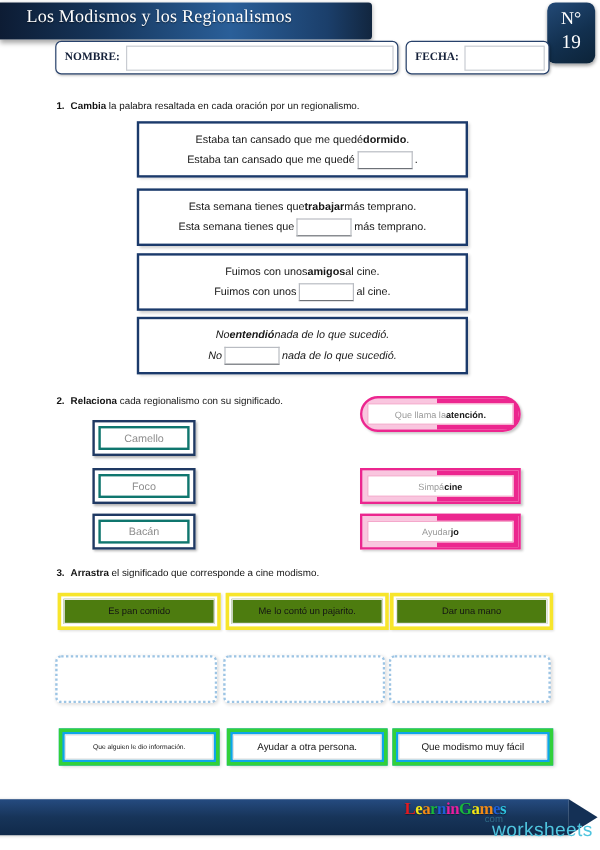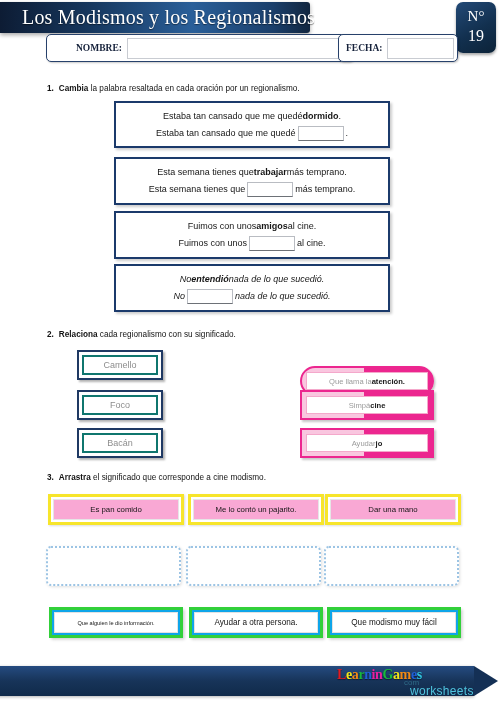--- a/index.html
+++ b/index.html
@@ -23,21 +23,21 @@
     width: 310px; height: 31px;
     background: linear-gradient(90deg, #0d1c34 0%, #16365c 28%, #2a5f99 62%, #1b3f6b 88%, #12263f 100%);
     border-radius: 0 3px 3px 0;
     box-shadow: 0 2px 4px rgba(0,0,0,0.35);
   }
   .header-title {
     position: absolute;
     left: 22px; top: 6px;
     width: 280px;
     font-family: "Liberation Serif", serif;
-    font-size: 20px;
+    font-size: 15px;
     color: #ffffff;
     letter-spacing: 0.2px;
     white-space: nowrap;
     text-shadow: 0 1px 1px rgba(0,0,0,0.5);
   }
 
   .badge {
     position: absolute;
     right: 4px; top: 2px;
     width: 40px; height: 51px;
@@ -54,21 +54,21 @@
   .field-row { position: absolute; left: 46px; top: 34px; }
   .field-box {
     position: absolute;
     border: 1.3px solid #27416b;
     border-radius: 5px;
     background: #ffffff;
     box-shadow: 1px 1px 2px rgba(0,0,0,0.22);
     display: flex;
     align-items: center;
   }
-  .field-nombre { left: 0; top: 0; width: 284px; height: 26px; padding-left: 22px; }
+  .field-nombre { left: 0; top: 0; width: 284px; height: 26px; }
   .field-fecha  { left: 292px; top: 0; width: 118px; height: 26px; }
   .field-label {
     font-family: "Liberation Serif", serif;
     font-weight: bold;
     font-size: 9.5px;
     color: #15213a;
     padding-left: 7px;
     white-space: nowrap;
   }
   .field-input {
@@ -161,21 +161,21 @@
     position: absolute;
     height: 25px;
     border: 3px solid #f7e52b;
     background: #ffffff;
     box-shadow: 1px 1px 2px rgba(0,0,0,0.14);
     display: flex; align-items: center; justify-content: center;
   }
   .yellow-card .inner {
     position: absolute; left: 2px; right: 2px; top: 2px; bottom: 2px;
     border: 1px solid #e6e6e6;
-    background: #f9a8d4;
+    background: #4d7c0f;
     display: flex; align-items: center; justify-content: center;
     font-size: 7.8px; color: #141414; white-space: nowrap;
   }
 
   .drop-zone {
     position: absolute;
     height: 36px;
     border: 2px dotted #9cc4e4;
     border-radius: 5px;
     background: #ffffff;
@@ -225,21 +225,21 @@
     font-size: 14px;
     letter-spacing: -0.4px;
     white-space: nowrap;
     text-shadow: 0 1px 1px rgba(0,0,0,0.45);
     text-decoration: underline;
   }
   .logo-text span { display: inline-block; }
   .logo-sub {
     position: absolute;
     left: 410px; top: 684px;
-    font-size: 12px;
+    font-size: 16px;
     color: #4fc4de;
     letter-spacing: 0.3px;
     white-space: nowrap;
   }
   .logo-ghost {
     position: absolute;
     left: 404px; top: 678px;
     font-size: 8px;
     color: #2e6a86;
     white-space: nowrap;
@@ -330,21 +330,21 @@
 <div class="blue-card" style="left:77px; top:350px;">
   <div class="inner">Camello</div>
 </div>
 <div class="blue-card" style="left:77px; top:390px;">
   <div class="inner">Foco</div>
 </div>
 <div class="blue-card" style="left:77px; top:428px;">
   <div class="inner">Bacán</div>
 </div>
 
-<div class="pink-card" style="left:300px; top:366px;border-radius:15px;">
+<div class="pink-card" style="left:300px; top:330px;border-radius:15px;">
   <div class="inner">
       <span>Que llama la </span>
       <b>atención.</b>
     </div>
 </div>
 <div class="pink-card" style="left:300px; top:390px;">
   <div class="inner">
       <span>Simpá</span>
       <b>cine</b>
     </div>

